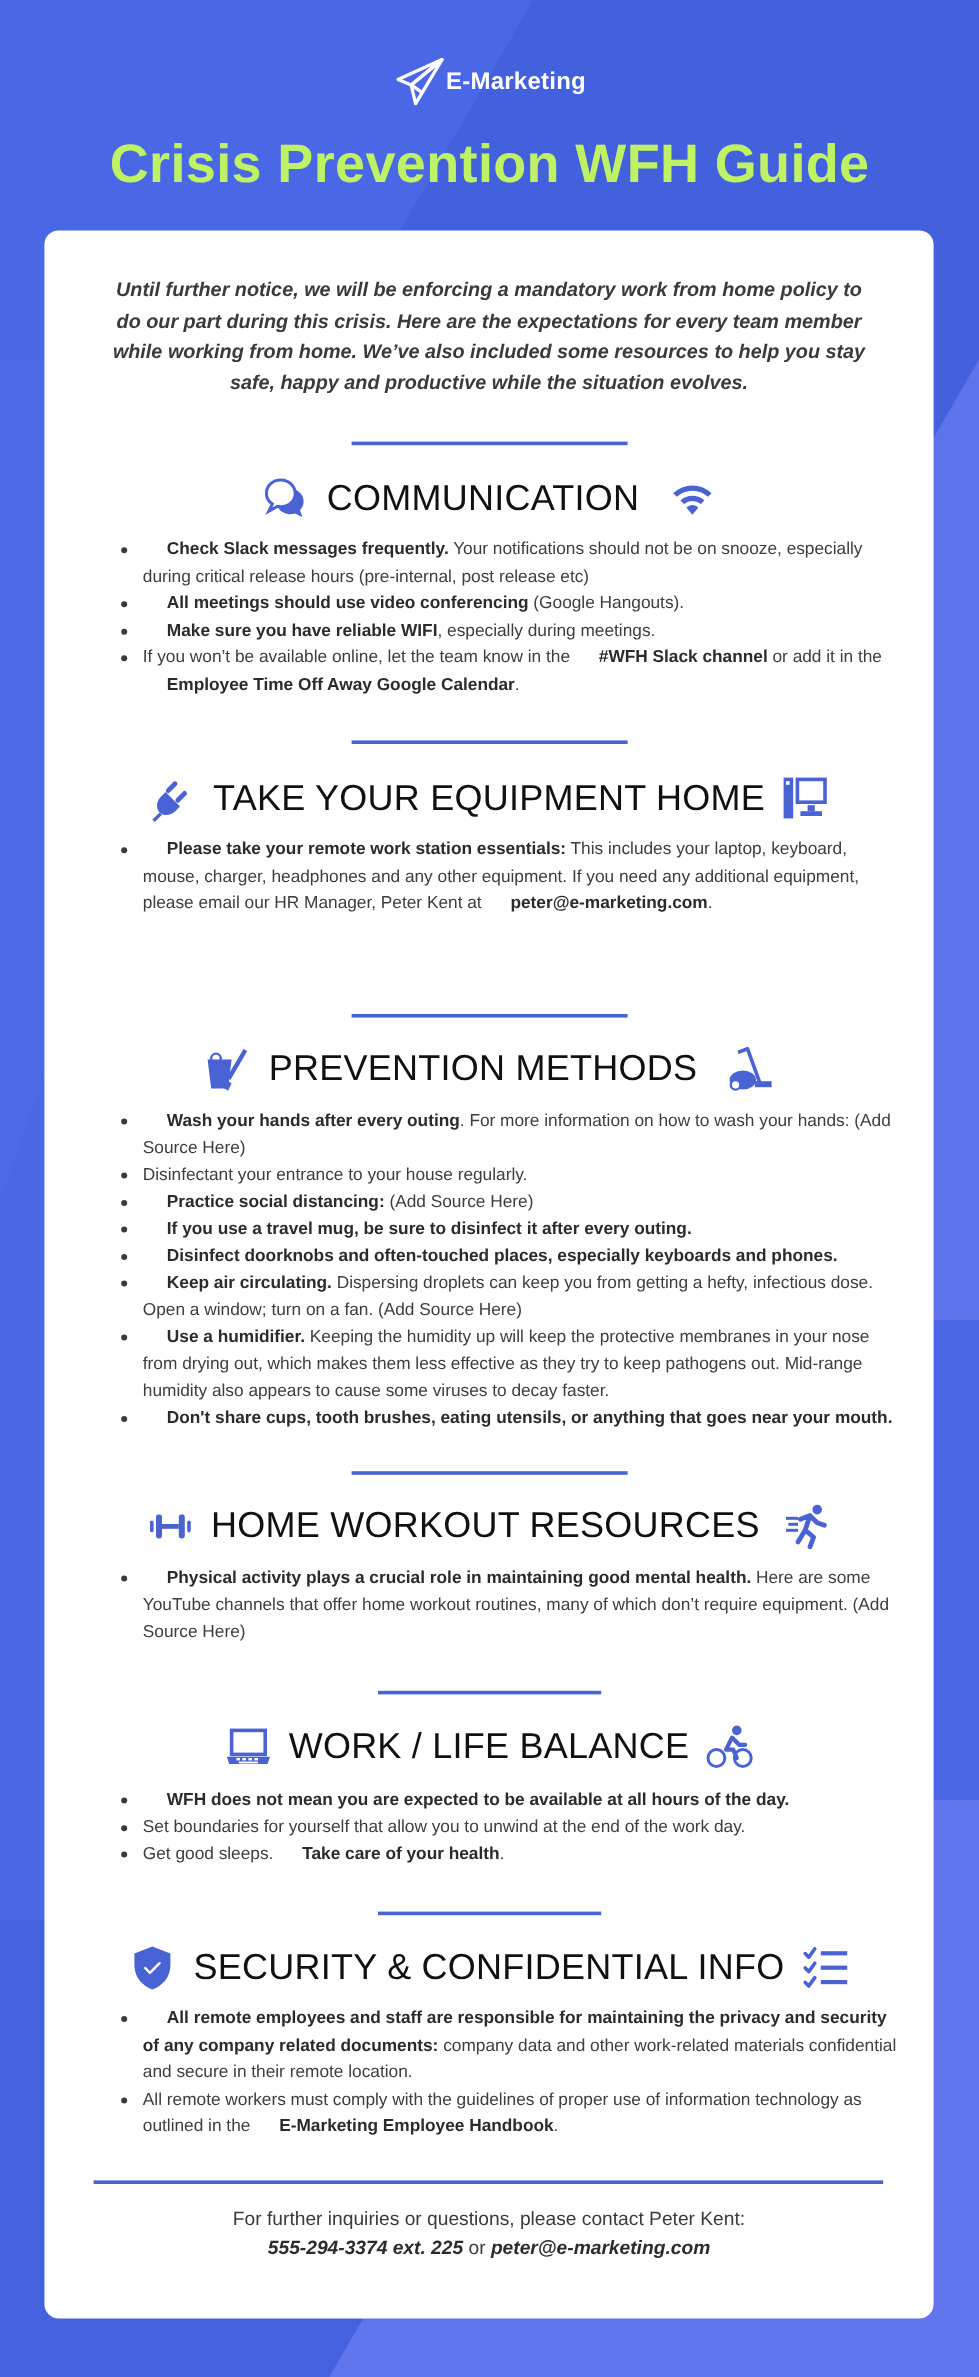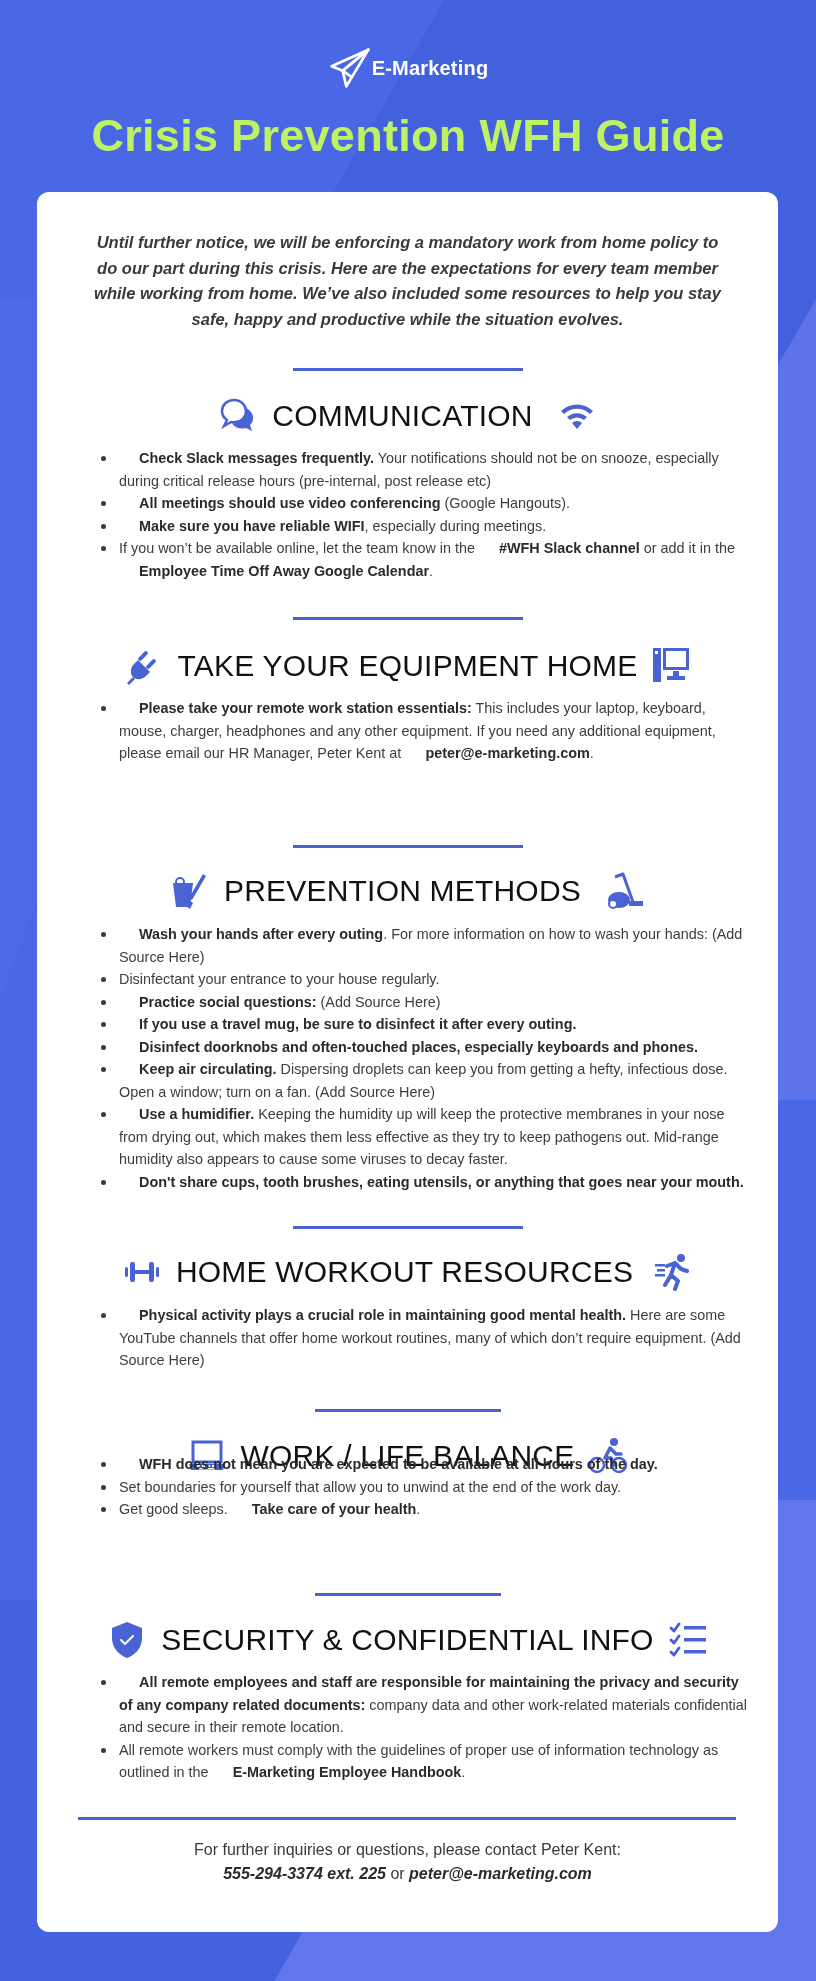--- a/index.html
+++ b/index.html
@@ -155,21 +155,21 @@
           <path d="M10 6l8-3 10 28" fill="none" stroke="#4a63d4" stroke-width="3" stroke-linejoin="round"></path>
           <rect x="24" y="30" width="14" height="5" fill="#4a63d4"></rect>
           <ellipse cx="14" cy="29" rx="11" ry="8" fill="#4a63d4"></ellipse>
           <circle cx="8" cy="33" r="4" fill="#fff" stroke="#4a63d4" stroke-width="2"></circle>
         </svg>
     </span>
   </div>
   <ul class="items" style="top:731px">
     <li><b>Wash your hands after every outing</b><span>. For more information on how to wash your hands: (Add Source Here)</span></li>
     <li><span>Disinfectant your entrance to your house regularly.</span></li>
-    <li><b>Practice social questions:</b><span> (Add Source Here)</span></li>
+    <li><b>Practice social distancing:</b><span> (Add Source Here)</span></li>
     <li><b>If you use a travel mug, be sure to disinfect it after every outing.</b></li>
     <li><b>Disinfect doorknobs and often-touched places, especially keyboards and phones.</b></li>
     <li><b>Keep air circulating.</b><span> Dispersing droplets can keep you from getting a hefty, infectious dose. Open a window; turn on a fan. (Add Source Here)</span></li>
     <li><b>Use a humidifier.</b><span> Keeping the humidity up will keep the protective membranes in your nose from drying out, which makes them less effective as they try to keep pathogens out. Mid-range humidity also appears to cause some viruses to decay faster.</span></li>
     <li><b>Don't share cups, tooth brushes, eating utensils, or anything that goes near your mouth.</b></li>
   </ul>
 
   <div class="divider" style="left:256px;width:230px;top:1034px"></div>
   <div class="section-head" style="top:1060px">
     <span class="ic">
@@ -218,21 +218,21 @@
     <span>WORK / LIFE BALANCE</span>
     <span class="ic">
       <svg viewBox="0 0 40 40">
           <circle cx="26" cy="6" r="4" fill="#4a63d4"></circle>
           <circle cx="9" cy="29" r="7" fill="none" stroke="#4a63d4" stroke-width="2.5"></circle>
           <circle cx="31" cy="29" r="7" fill="none" stroke="#4a63d4" stroke-width="2.5"></circle>
           <path d="M17 22l5-10 6 6h5M22 12l-5 10h6l3 7" fill="none" stroke="#4a63d4" stroke-width="3.5" stroke-linejoin="round" stroke-linecap="round"></path>
         </svg>
     </span>
   </div>
-  <ul class="items" style="top:1261px">
+  <ul class="items" style="top:1297px">
     <li><b>WFH does not mean you are expected to be available at all hours of the day.</b></li>
     <li><span>Set boundaries for yourself that allow you to unwind at the end of the work day.</span></li>
     <li><span>Get good sleeps. </span><b>Take care of your health</b><span>.</span></li>
   </ul>
 
   <div class="divider" style="left:278px;width:186px;top:1401px"></div>
   <div class="section-head" style="top:1428px">
     <span class="ic">
       <svg viewBox="0 0 40 40">
           <path d="M20 2l15 6v10c0 10-7 17-15 20C12 35 5 28 5 18V8z" fill="#4a63d4"></path>

